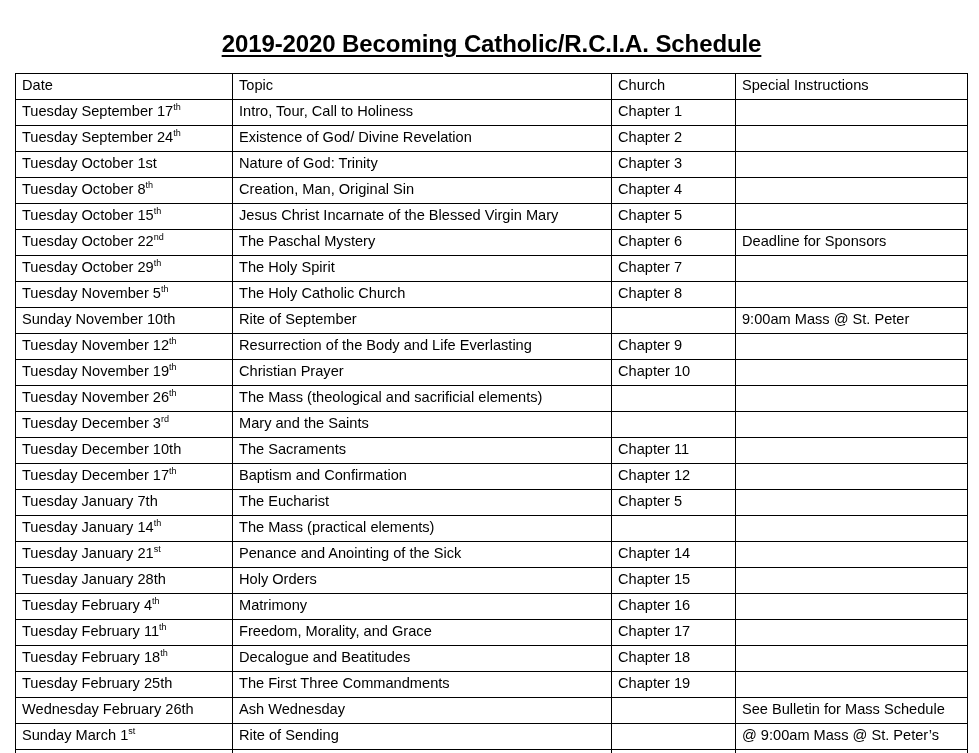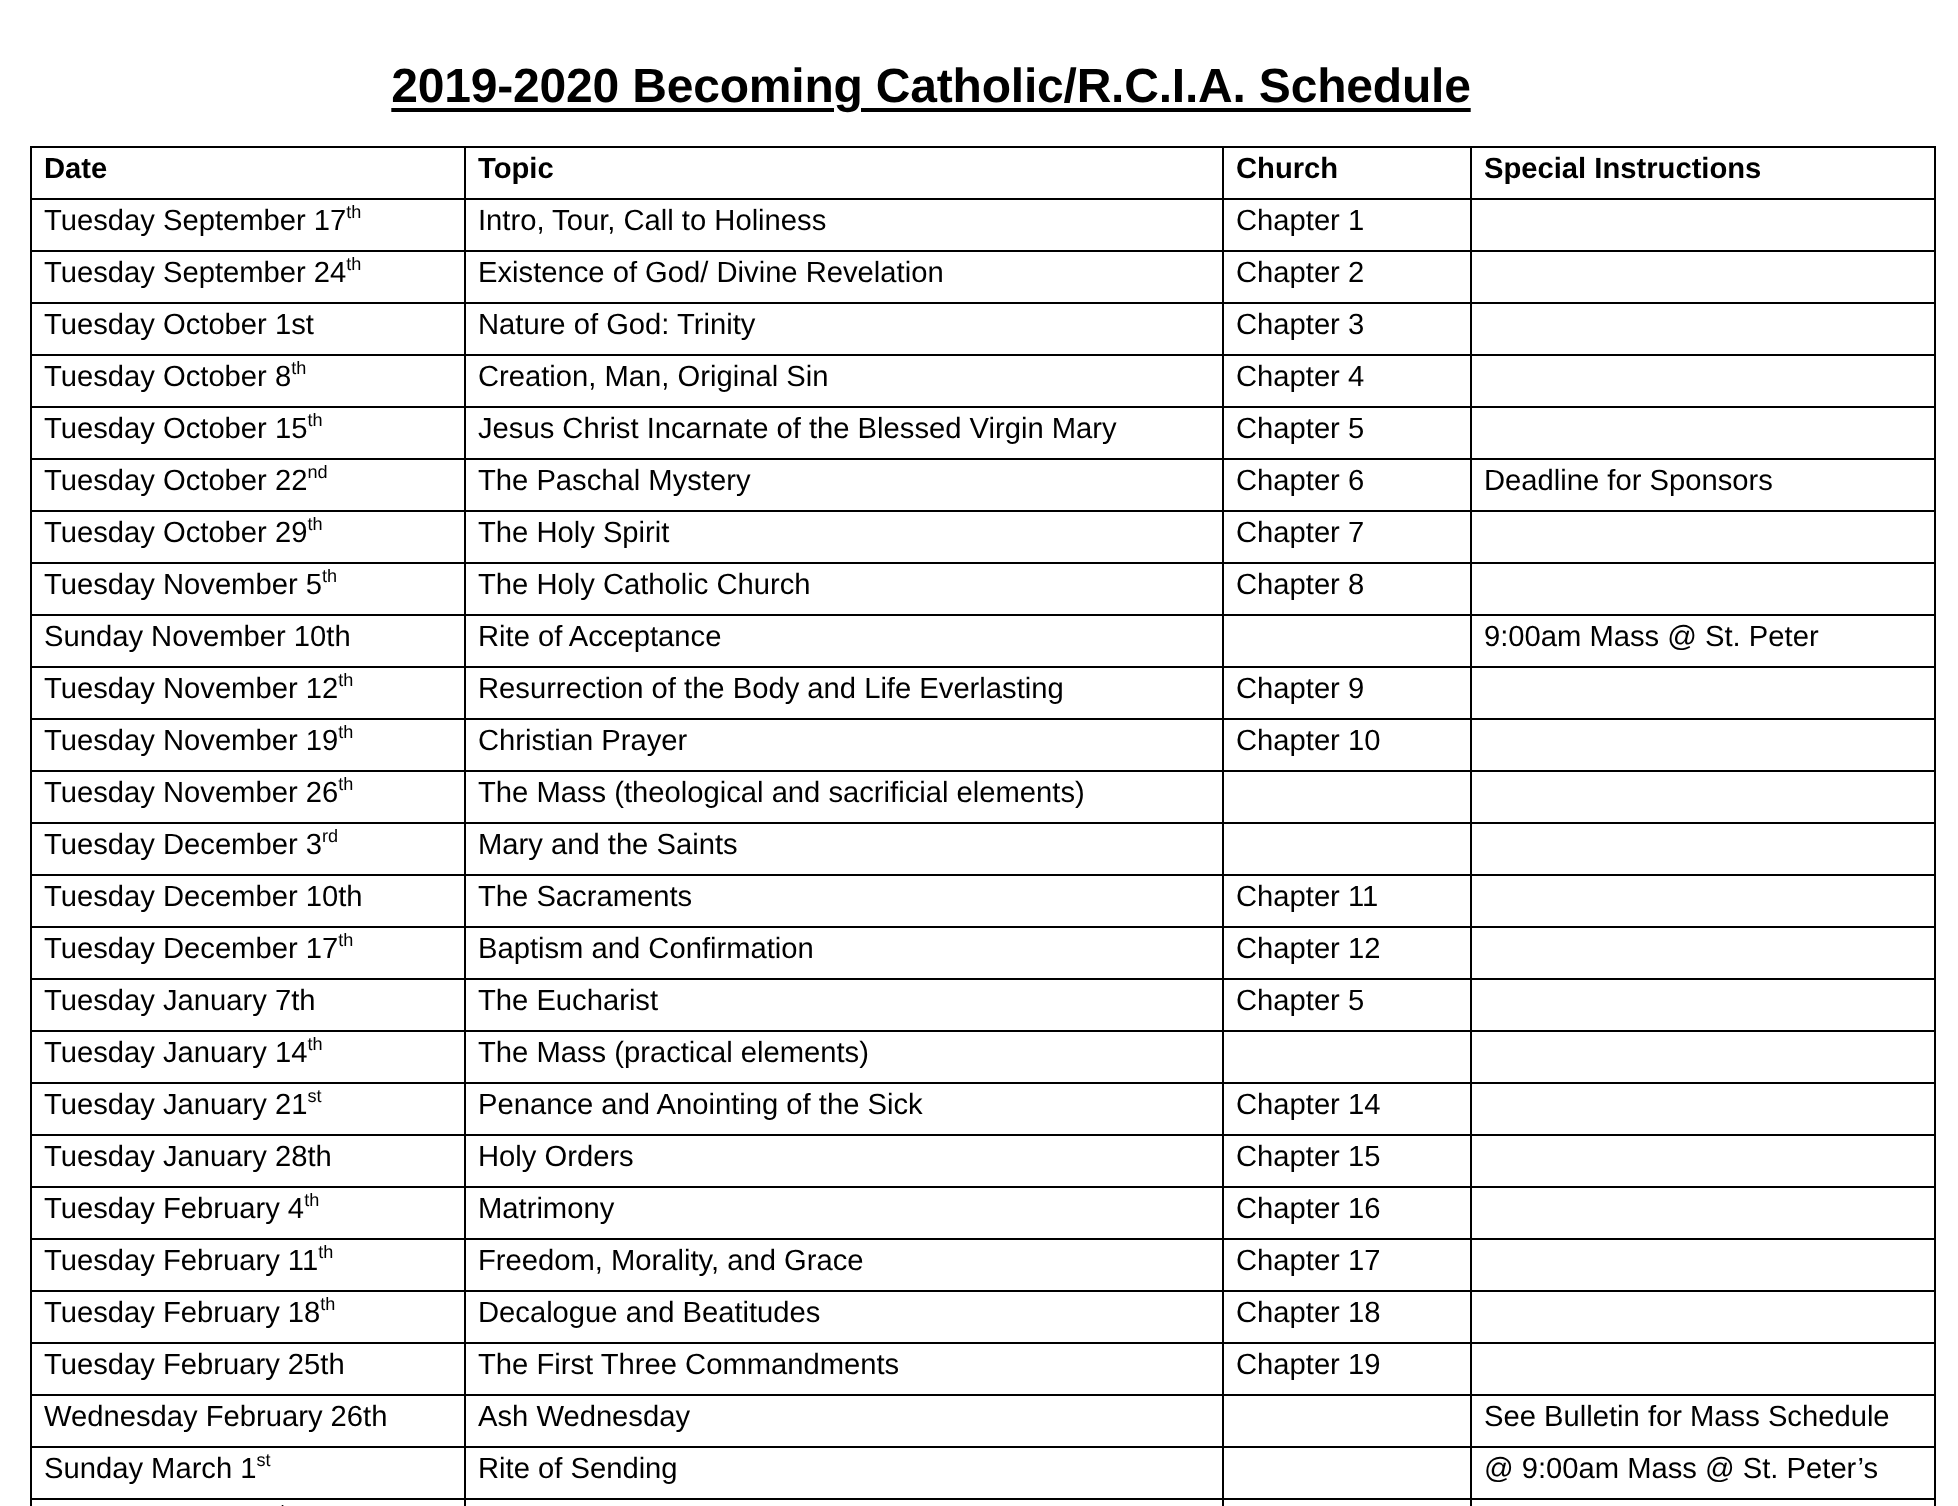--- a/index.html
+++ b/index.html
@@ -24,20 +24,21 @@
     box-sizing: border-box;
   }
 
   
   .title-wrap {
     position: absolute;
     left: 0;
     top: 14px;
     width: 931px;
     text-align: center;
+    padding-left: 26px;
   }
   .doc-title {
     display: inline-block;
     font-size: 24px;
     font-weight: bold;
     letter-spacing: -0.1px;
     line-height: 1.15;
     text-decoration: underline;
     text-underline-offset: 3px;
     text-decoration-thickness: 2px;
@@ -68,21 +69,21 @@
     padding: 1px 5px 2px 6px;
     height: 22px;
     line-height: 1.05;
     vertical-align: middle;
     text-align: left;
     font-weight: normal;
     white-space: nowrap;
     overflow: hidden;
   }
   table.schedule thead th {
-    font-weight: bold;
+    font-weight: normal;
   }
   table.schedule tbody td.cell-empty::after {
     content: "\00a0";
   }
   sup {
     font-size: 0.62em;
     line-height: 0;
     vertical-align: super;
   }
 </style>
@@ -155,21 +156,21 @@
             <td class="cell-empty"></td>
           </tr>
           <tr>
             <td>Tuesday November 5<sup>th</sup></td>
             <td>The Holy Catholic Church</td>
             <td>Chapter 8</td>
             <td class="cell-empty"></td>
           </tr>
           <tr>
             <td>Sunday November 10th</td>
-            <td>Rite of Acceptance</td>
+            <td>Rite of September</td>
             <td class="cell-empty"></td>
             <td>9:00am Mass @ St. Peter</td>
           </tr>
           <tr>
             <td>Tuesday November 12<sup>th</sup></td>
             <td>Resurrection of the Body and Life Everlasting</td>
             <td>Chapter 9</td>
             <td class="cell-empty"></td>
           </tr>
           <tr>

